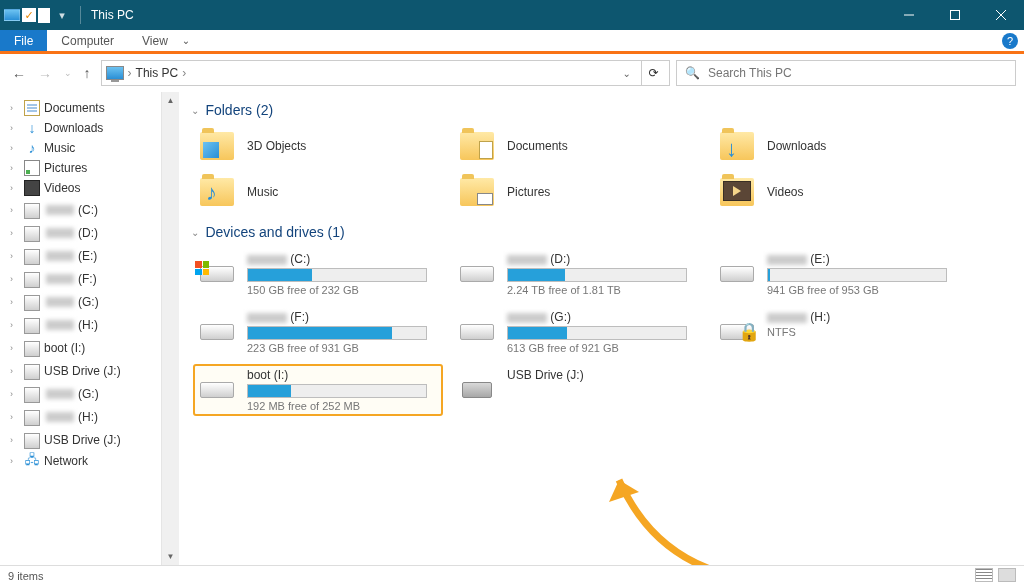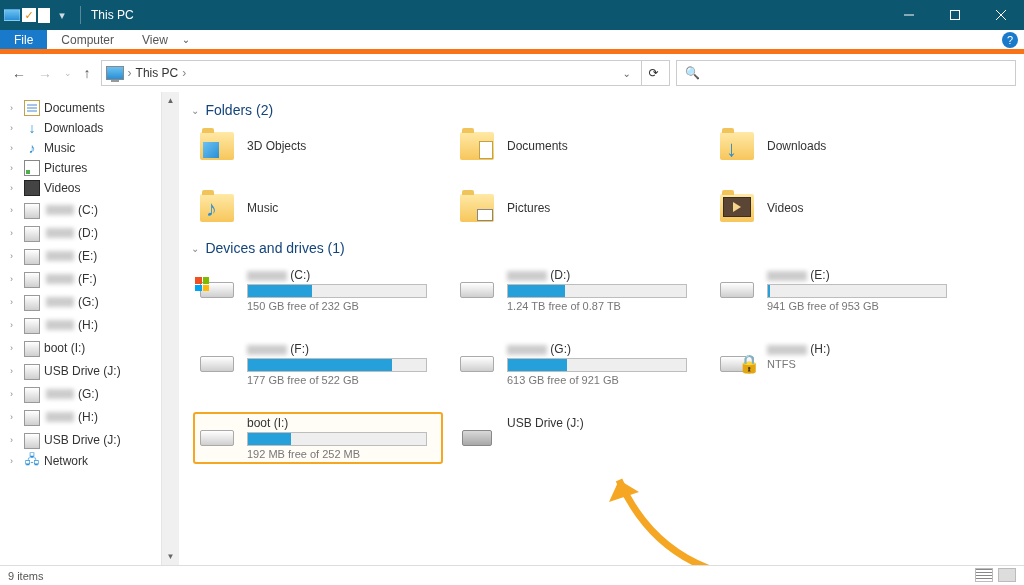--- a/index.html
+++ b/index.html
@@ -10,21 +10,21 @@
 .titlebar .qat { display: flex; gap: 2px; padding: 0 4px; height: 100%; align-items: center; }
 .titlebar .qat span { width: 20px; height: 20px; display: flex; align-items: center; justify-content: center; font-size: 11px; }
 .titlebar .qat-chev { font-size: 9px; opacity: .8; }
 .titlebar .sep { width: 1px; height: 18px; background: rgba(255,255,255,.3); margin: 0 4px; }
 .titlebar .title { margin-left: 6px; font-size: 12px; }
 .titlebar .spacer { flex: 1; }
 .titlebar .winbtn { width: 46px; height: 30px; display: flex; align-items: center; justify-content: center; }
 .titlebar .winbtn svg { width: 10px; height: 10px; }
 
 
-.ribbon { height: 24px; background: #fff; display: flex; align-items: center; border-bottom: 5px solid #f97316; padding-right: 6px; }
+.ribbon { height: 24px; background: #fff; display: flex; align-items: center; border-bottom: 3px solid #f97316; padding-right: 6px; }
 .ribbon .tab { padding: 0 14px; height: 100%; display: flex; align-items: center; font-size: 12px; color: #555; cursor: default; }
 .ribbon .tab.file { background: #1979ca; color: #fff; }
 .ribbon .help { margin-left: auto; width: 16px; height: 16px; border-radius: 50%; background: #1979ca; color: #fff; font-size: 11px; display: flex; align-items: center; justify-content: center; }
 .ribbon .chev { margin-right: 6px; font-size: 10px; color: #555; }
 
 
 .navbar { height: 38px; display: flex; align-items: center; padding: 4px 8px; gap: 6px; }
 .navbar .navbtns { display: flex; align-items: center; gap: 4px; }
 .navbar .navbtns span { font-size: 14px; color: #555; padding: 2px 4px; }
 .navbar .navbtns .dis { color: #bbb; }
@@ -46,21 +46,21 @@
 .tree .item .exp { width: 10px; color: #888; font-size: 9px; }
 .tree .ico { width: 16px; height: 16px; display: inline-flex; align-items: center; justify-content: center; }
 
 .scrollgutter { width: 17px; background: #f0f0f0; position: relative; }
 .scrollgutter .up, .scrollgutter .dn { position: absolute; left: 0; right: 0; height: 17px; display: flex; align-items: center; justify-content: center; font-size: 8px; color: #666; }
 .scrollgutter .up { top: 0; } .scrollgutter .dn { bottom: 0; }
 
 .content { flex: 1; padding: 8px 12px; overflow: hidden; position: relative; }
 .grp { display: flex; align-items: center; gap: 6px; color: #13447c; font-size: 14px; margin: 2px 0 8px; }
 .grp .chev { font-size: 10px; color: #888; }
-.grid { display: grid; grid-template-columns: repeat(3, 250px); gap: 22px 10px; margin-left: 2px; margin-bottom: 12px; }
+.grid { display: grid; grid-template-columns: repeat(3, 250px); gap: 6px 10px; margin-left: 2px; margin-bottom: 12px; }
 .folder { display: flex; align-items: center; gap: 10px; padding: 2px 4px; }
 .folder .ficon { width: 40px; height: 36px; display: flex; align-items: center; justify-content: center; }
 .folder .flbl { font-size: 12px; }
 
 .drive { display: flex; align-items: flex-start; gap: 10px; padding: 4px 4px; }
 .drive.sel { border: 2px solid #f5a623; border-radius: 3px; padding: 2px 2px; background: #fffdf5; }
 .drive .dicon { width: 40px; height: 28px; display: flex; align-items: center; justify-content: center; margin-top: 8px; }
 .drive .dinfo { flex: 1; }
 .drive .dname { font-size: 12px; margin-bottom: 2px; }
 .drive .bar { width: 180px; height: 14px; border: 1px solid #bdbdbd; background: #eee; position: relative; }
@@ -145,20 +145,21 @@
     <div class="spacer"></div>
     <div class="rtcontrols">
       <span style="font-size:10px;">⌄</span>
     </div>
     <div class="refbox">
         <span>⟳</span>
       </div>
   </div>
   <div class="search">
     <span>🔍</span>
+    <input placeholder="Search This PC" style="">
   </div>
 </div>
 
 <div class="body">
 
   <div class="tree" id="tree">
       <div class="item">
         <span class="exp">›</span>
         <span class="ico i-doc-tree"></span>
         <span>Documents</span>
@@ -341,21 +342,21 @@
         </div>
         <div class="drive">
           <div class="dicon">
             <div class="i-drive-ssd"></div>
           </div>
           <div class="dinfo">
             <div class="dname"><span class="blur" style="background:#ccc;display:inline-block;width:40px;height:10px;vertical-align:middle;"></span> (D:)</div>
             <div class="bar">
               <div class="fill" style="width:32%"></div>
             </div>
-            <div class="free">1.24 TB free of 0.87 TB</div>
+            <div class="free">2.24 TB free of 1.81 TB</div>
           </div>
         </div>
         <div class="drive">
           <div class="dicon">
             <div class="i-drive-ssd"></div>
           </div>
           <div class="dinfo">
             <div class="dname"><span class="blur" style="background:#ccc;display:inline-block;width:40px;height:10px;vertical-align:middle;"></span> (E:)</div>
             <div class="bar">
               <div class="fill" style="width:1%"></div>
@@ -365,21 +366,21 @@
         </div>
         <div class="drive">
           <div class="dicon">
             <div class="i-drive-ssd"></div>
           </div>
           <div class="dinfo">
             <div class="dname"><span class="blur" style="background:#ccc;display:inline-block;width:40px;height:10px;vertical-align:middle;"></span> (F:)</div>
             <div class="bar">
               <div class="fill" style="width:81%"></div>
             </div>
-            <div class="free">177 GB free of 522 GB</div>
+            <div class="free">223 GB free of 931 GB</div>
           </div>
         </div>
         <div class="drive">
           <div class="dicon">
             <div class="i-drive-ssd"></div>
           </div>
           <div class="dinfo">
             <div class="dname"><span class="blur" style="background:#ccc;display:inline-block;width:40px;height:10px;vertical-align:middle;"></span> (G:)</div>
             <div class="bar">
               <div class="fill" style="width:33%"></div>

